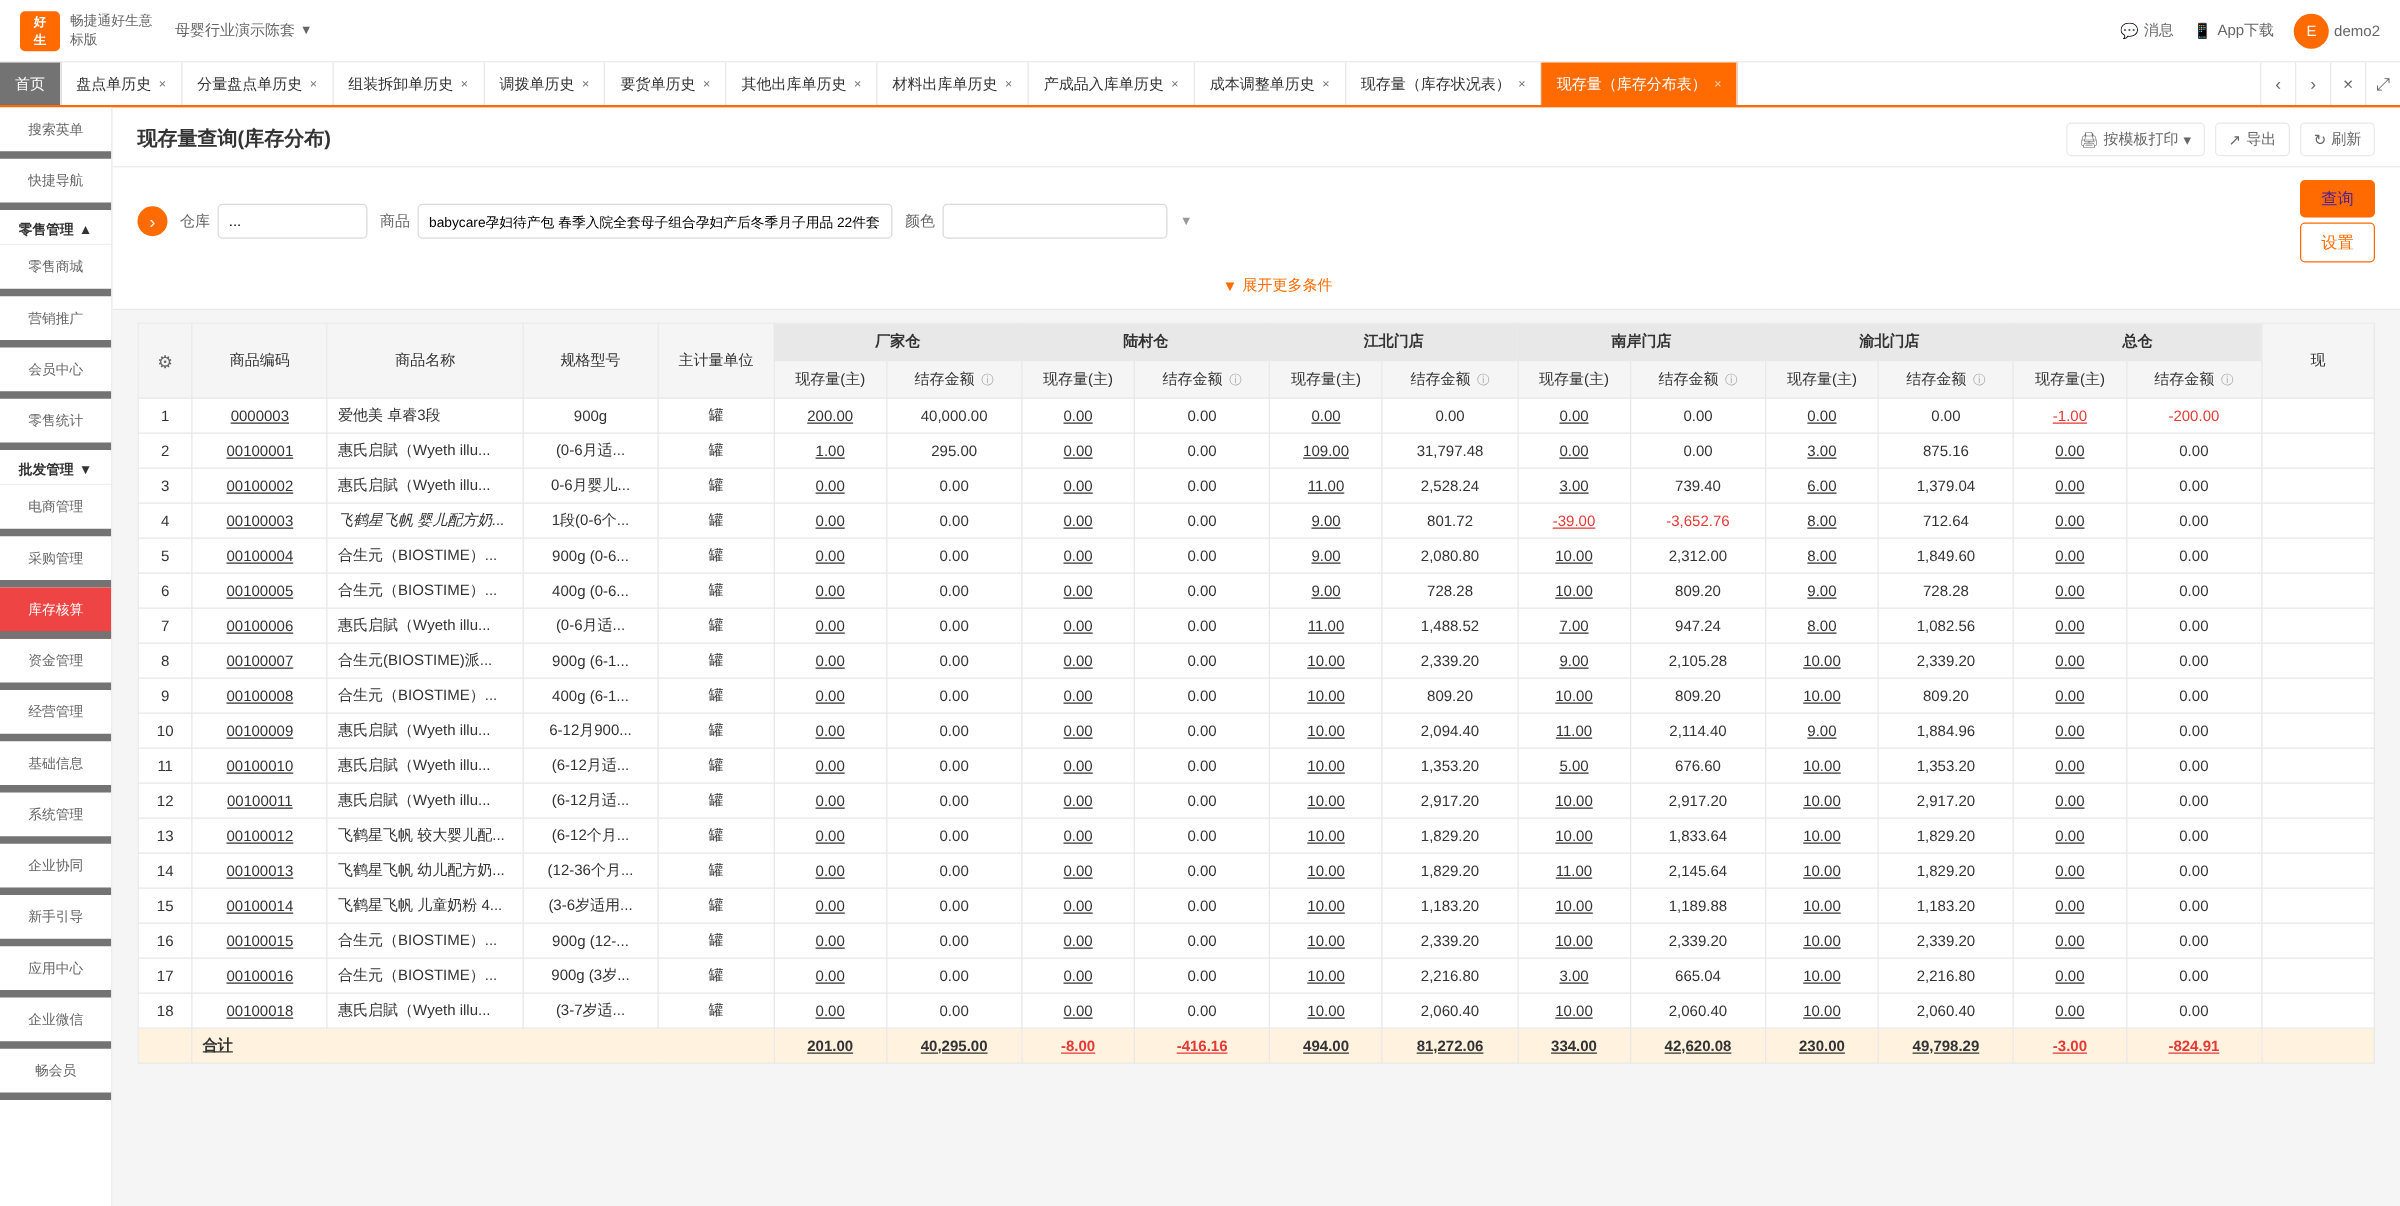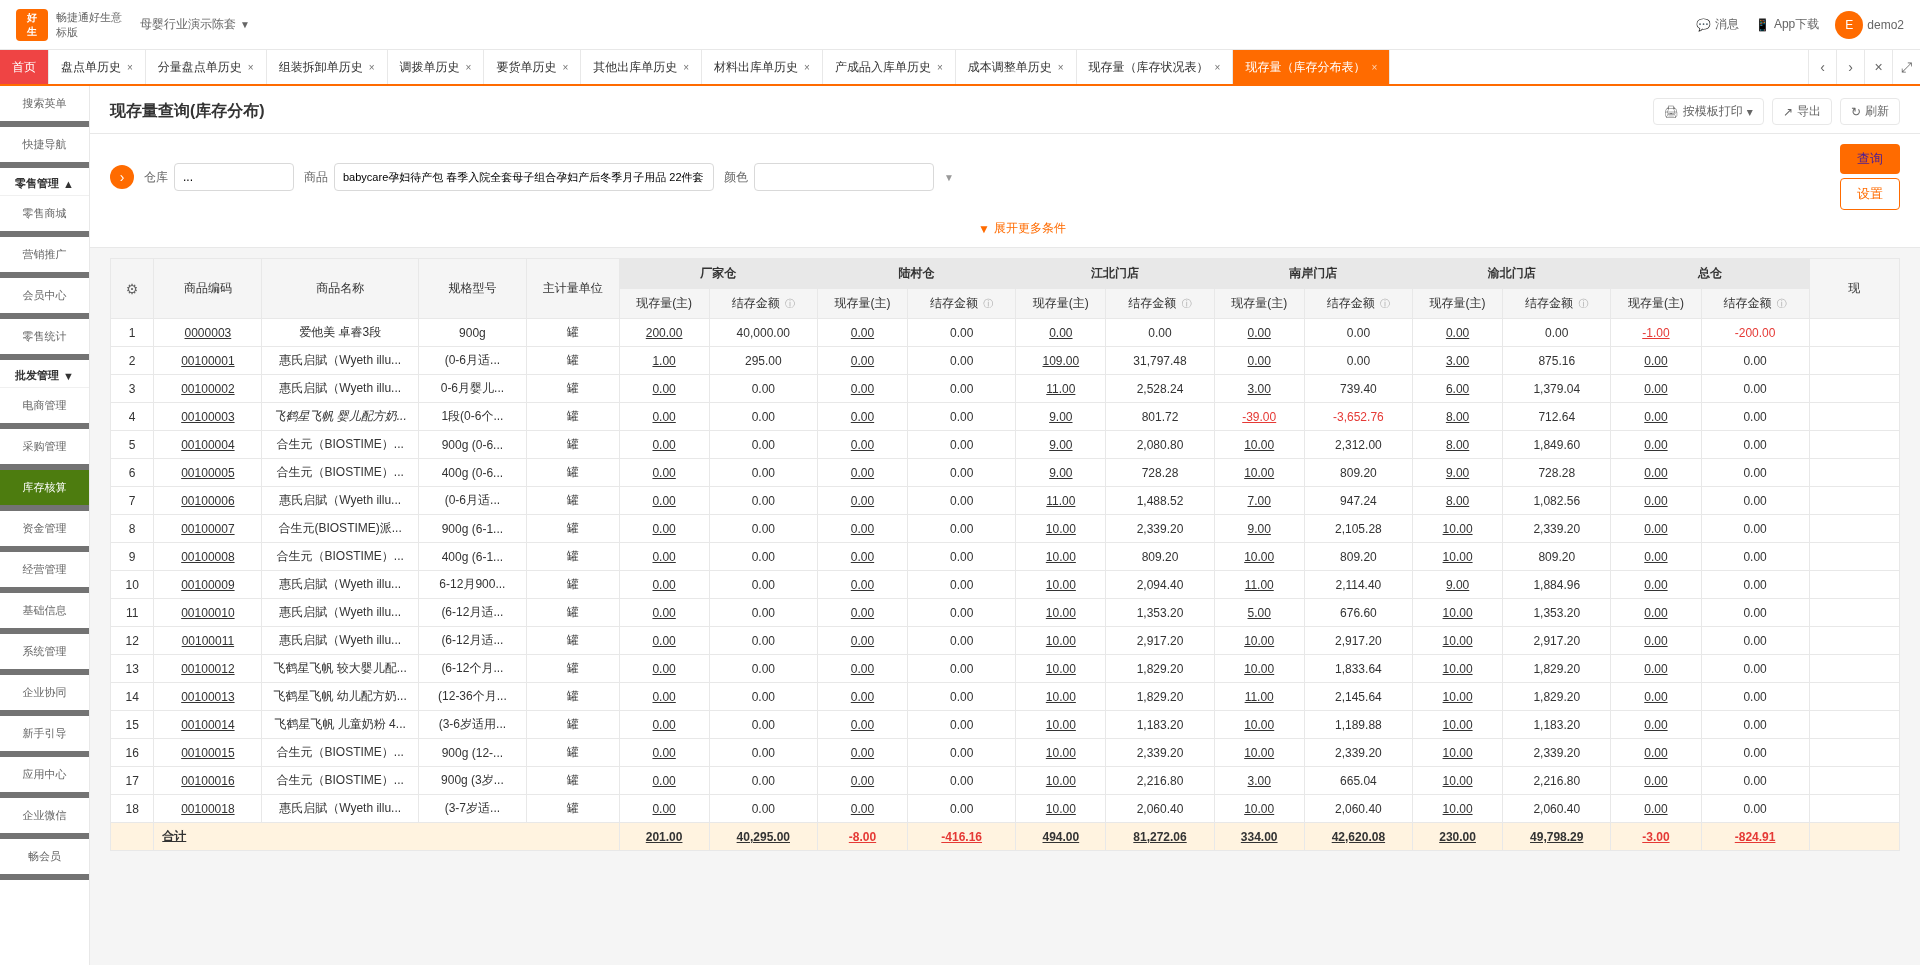--- a/index.html
+++ b/index.html
@@ -12,29 +12,29 @@
     .logo-text { font-size: 11px; color: #666; line-height: 1.3; }
     .top-bar-right { display: flex; align-items: center; gap: 16px; }
     .top-bar-icon { display: flex; align-items: center; gap: 4px; font-size: 12px; color: #666; cursor: pointer; }
     .user-avatar { width: 28px; height: 28px; border-radius: 50%; background: #ff6b00; display: flex; align-items: center; justify-content: center; color: white; font-size: 12px; }
 
     
     .nav-tabs { background: #fff; height: 36px; display: flex; align-items: center; border-bottom: 2px solid #ff6b00; overflow: hidden; }
     .nav-tab { height: 36px; display: flex; align-items: center; padding: 0 12px; font-size: 12px; color: #333; cursor: pointer; border-right: 1px solid #e8e8e8; white-space: nowrap; gap: 4px; flex-shrink: 0; }
     .nav-tab.active { background: #ff6b00; color: white; }
     .nav-tab .close-x { font-size: 10px; margin-left: 2px; opacity: 0.7; }
-    .nav-tab-home { background: #ef4444; color: white; }
+    .nav-tab-home { background: #737373; color: white; }
     .nav-arrows { display: flex; margin-left: auto; }
     .nav-arrow { width: 28px; height: 36px; display: flex; align-items: center; justify-content: center; cursor: pointer; border-left: 1px solid #e8e8e8; font-size: 14px; color: #666; }
 
     
     .layout { display: flex; height: calc(965px - 86px); }
     .sidebar { width: 90px; background: #fff; border-right: 1px solid #e8e8e8; display: flex; flex-direction: column; overflow-y: auto; flex-shrink: 0; }
     .sidebar-item { padding: 10px 6px; text-align: center; cursor: pointer; font-size: 11px; color: #666; border-bottom: 6px solid #737373; }
-    .sidebar-item.active { background: #4d7c0f; color: white; }
+    .sidebar-item.active { background: #ef4444; color: white; }
     .sidebar-section { padding: 8px 12px 4px; text-align: center; font-size: 11px; color: #333; font-weight: bold; border-bottom: 1px solid #f0f0f0; display: flex; align-items: center; justify-content: center; gap: 4px; cursor: pointer; }
 
     
     .main-content { flex: 1; overflow: hidden; display: flex; flex-direction: column; padding: 0; }
     .page-header { background: #fff; padding: 12px 20px 0; border-bottom: 1px solid #e8e8e8; display: flex; align-items: center; justify-content: space-between; }
     .page-title { font-size: 16px; font-weight: bold; color: #333; margin-bottom: 8px; }
     .page-actions { display: flex; gap: 8px; align-items: center; padding-bottom: 8px; }
     .btn-action { display: flex; align-items: center; gap: 4px; padding: 4px 10px; border: 1px solid #e8e8e8; border-radius: 4px; cursor: pointer; font-size: 12px; color: #666; background: #fff; }
 
     
@@ -51,21 +51,21 @@
 
     
     .table-container { flex: 1; overflow: auto; padding: 0 20px; background: #f5f5f5; }
     .data-table { width: 100%; border-collapse: collapse; background: #fff; margin-top: 10px; font-size: 12px; }
     .data-table th { background: #f5f5f5; border: 1px solid #e8e8e8; padding: 6px 8px; text-align: center; white-space: nowrap; font-weight: 500; color: #333; }
     .data-table th.group-header { background: #e8e8e8; font-weight: 600; }
     .data-table td { border: 1px solid #e8e8e8; padding: 5px 8px; text-align: center; white-space: nowrap; }
     .data-table tr.summary-row td { background: #fff3e0; font-weight: bold; text-decoration: underline; }
     .data-table .underline { text-decoration: underline; color: #333; cursor: pointer; }
     .data-table .red { color: #e53935; }
-    .data-table .text-left { text-align: center; }
+    .data-table .text-left { text-align: left; }
     .settings-icon { color: #666; font-size: 14px; cursor: pointer; }
     .col-num { width: 36px; }
     .col-code { width: 90px; }
     .col-name { width: 130px; max-width: 130px; overflow: hidden; text-overflow: ellipsis; }
     .col-spec { width: 90px; }
     .col-unit { width: 60px; }
     .col-qty { width: 75px; }
     .col-amount { width: 90px; }
     .info-icon { color: #aaa; font-size: 10px; cursor: pointer; margin-left: 2px; }
     

